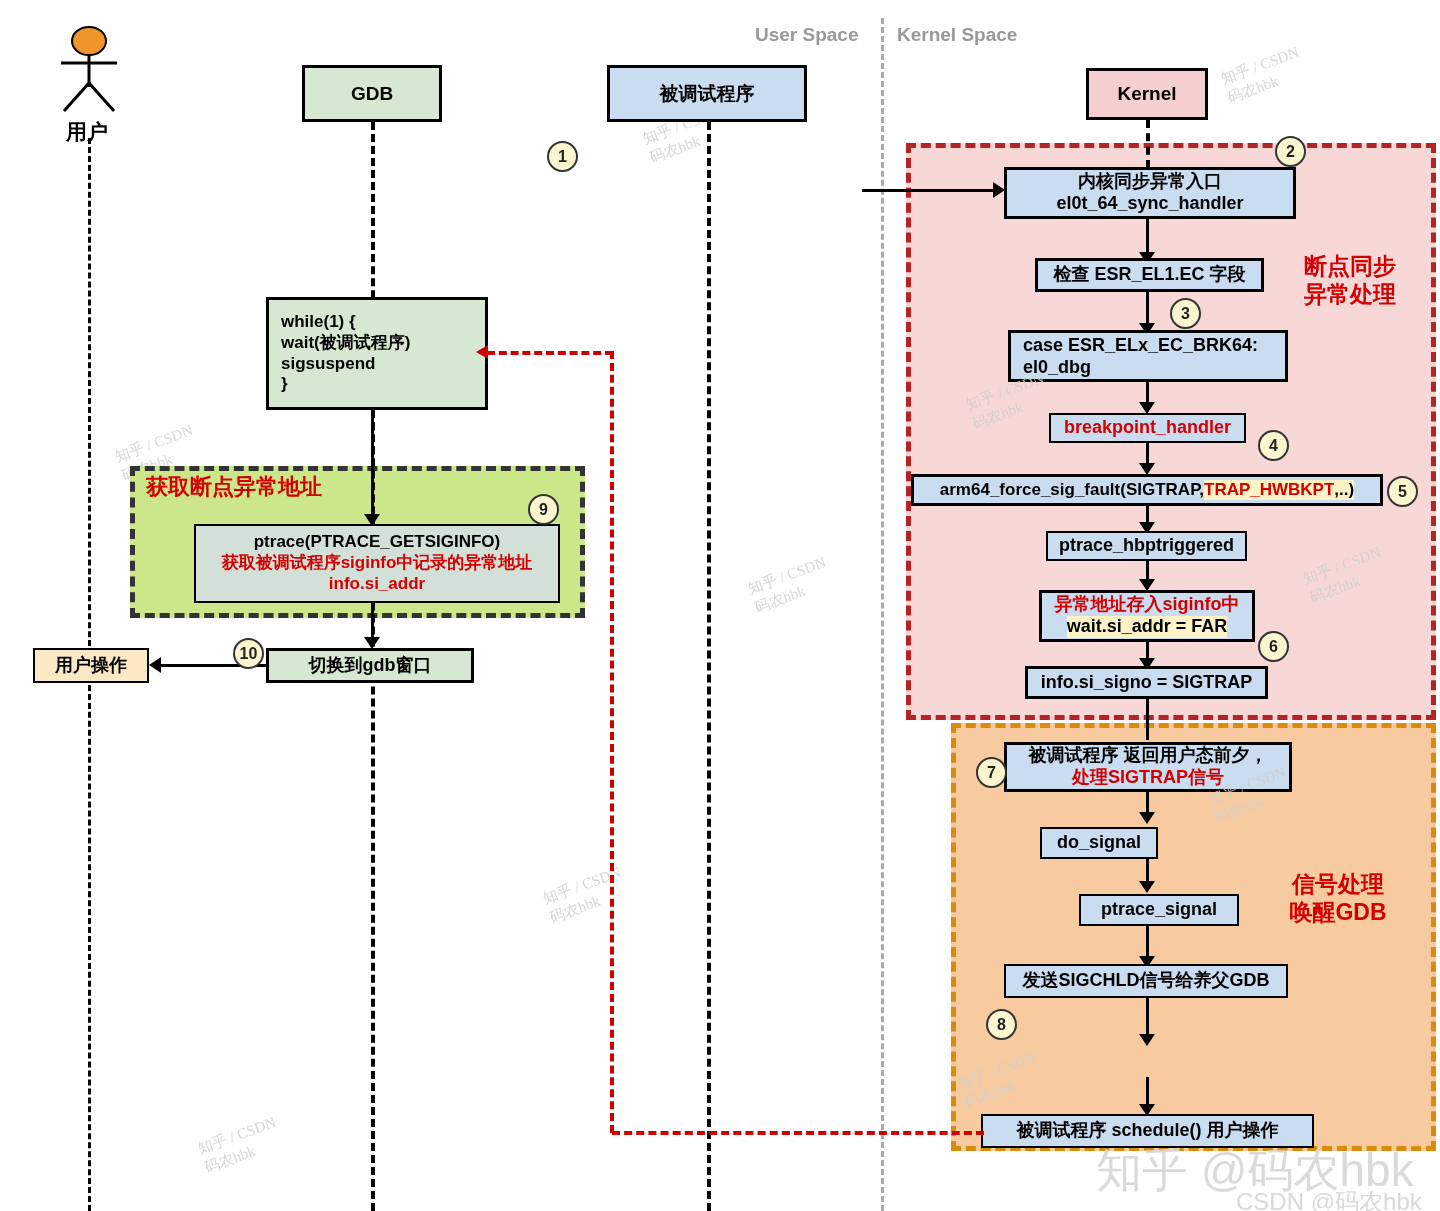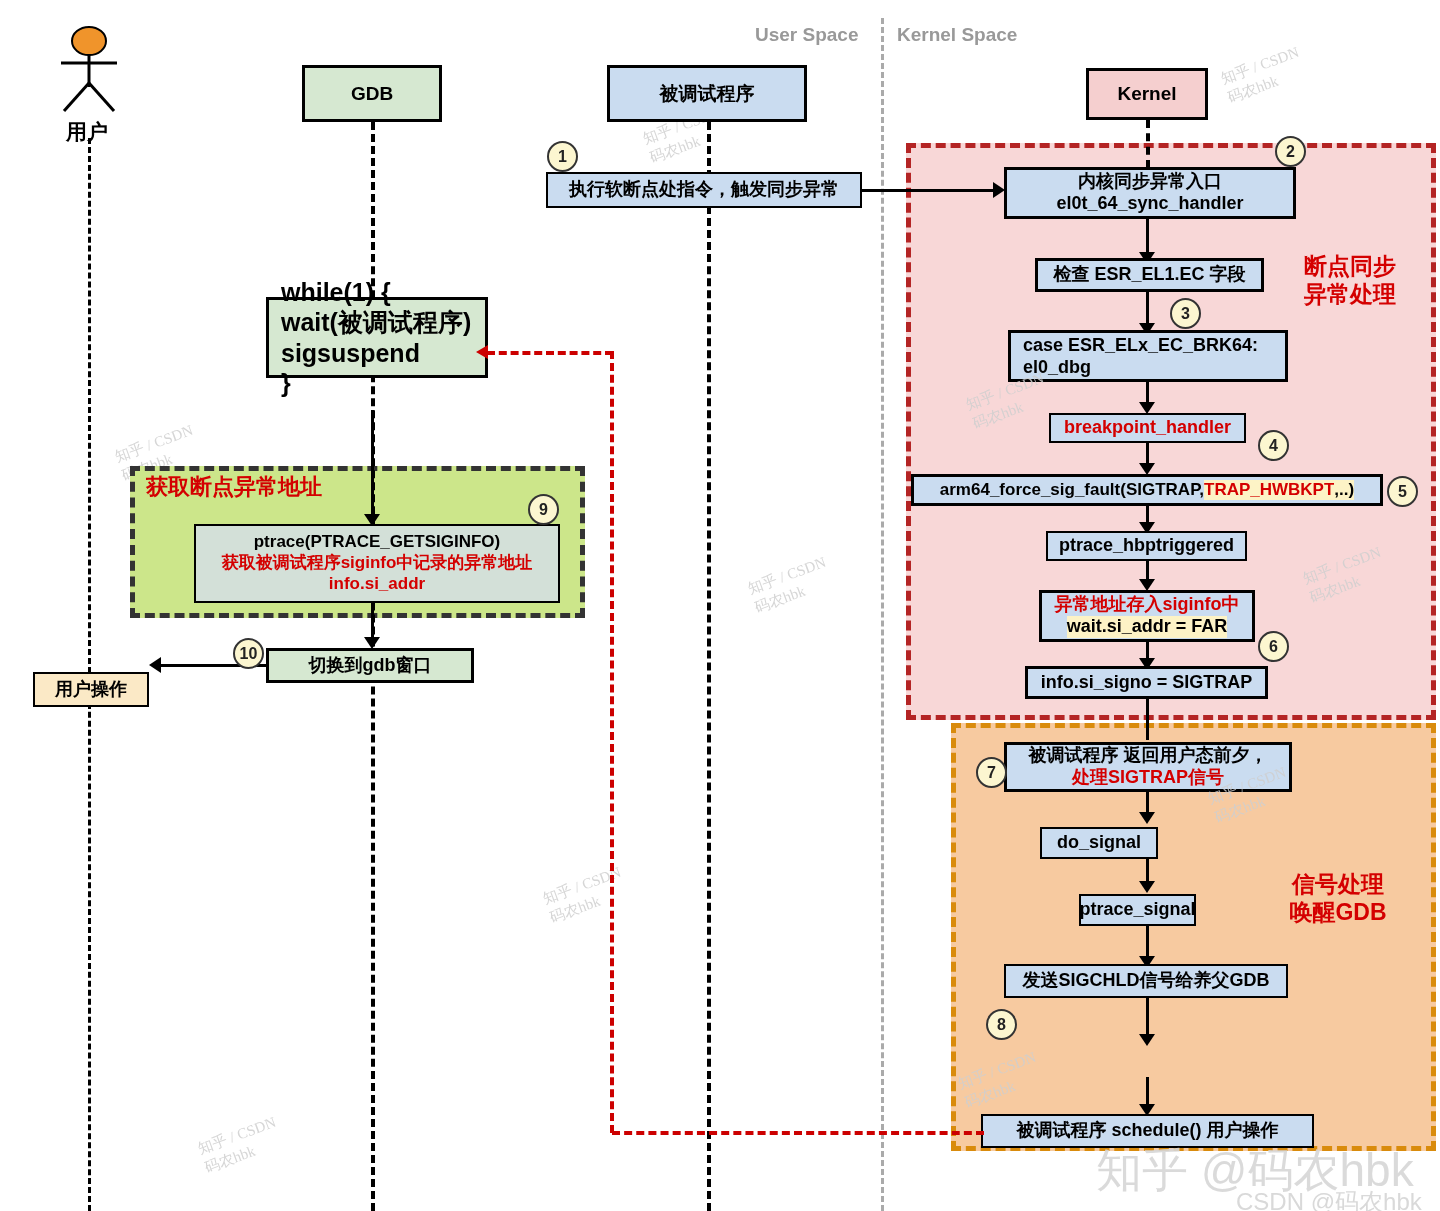--- a/index.html
+++ b/index.html
@@ -176,21 +176,20 @@
     <line x1="41" y1="58" x2="16" y2="86" stroke="#000" stroke-width="3"></line>
     <line x1="41" y1="58" x2="66" y2="86" stroke="#000" stroke-width="3"></line>
   </svg>
   <div class="actor-label" style="left:66px; top:118px;">用户</div>
 
   <div class="box box-head b-green" style="left:302px; top:65px; width:140px; height:57px;">GDB</div>
   <div class="box box-head b-blue" style="left:607px; top:65px; width:200px; height:57px;">被调试程序</div>
   <div class="box box-head b-pink" style="left:1086px; top:68px; width:122px; height:52px;">Kernel</div>
 
   <div class="step" style="left:547px; top:141px;">1</div>
-  <div class="box box-node b-blue" style="left:546px; top:172px; width:316px; height:36px;">执行软断点处指令，触发同步异常</div>
 
   <div class="h-line" style="left:862px; top:189px; width:132px;"></div>
   <div class="arrowhead-right" style="left:993px; top:182px;"></div>
 
   <div class="step" style="left:1275px; top:136px;">2</div>
 
   <div class="box box-node thick b-blue" style="left:1004px; top:167px; width:292px; height:52px; flex-direction:column;">
     <span>内核同步异常入口</span>
     <span>el0t_64_sync_handler</span>
   </div>
@@ -254,21 +253,21 @@
   </div>
 
   <div class="v-line" style="left:1146px; top:792px; height:24px;"></div>
   <div class="arrowhead-down" style="left:1139px; top:812px;"></div>
 
   <div class="box box-node b-blue" style="left:1040px; top:827px; width:118px; height:32px;">do_signal</div>
 
   <div class="v-line" style="left:1146px; top:859px; height:26px;"></div>
   <div class="arrowhead-down" style="left:1139px; top:881px;"></div>
 
-  <div class="box box-node b-blue" style="left:1079px; top:894px; width:117px; height:32px;">ptrace_signal</div>
+  <div class="box box-node b-blue" style="left:1079px; top:894px; width:160px; height:32px;">ptrace_signal</div>
 
   <div class="v-line" style="left:1146px; top:926px; height:34px;"></div>
   <div class="arrowhead-down" style="left:1139px; top:956px;"></div>
 
   <div class="box box-node b-blue" style="left:1004px; top:964px; width:284px; height:34px;">发送SIGCHLD信号给养父GDB</div>
 
   <div class="v-line" style="left:1146px; top:998px; height:40px;"></div>
   <div class="arrowhead-down" style="left:1139px; top:1034px;"></div>
   <div class="step" style="left:986px; top:1009px;">8</div>
 
@@ -276,21 +275,21 @@
   <div class="v-line" style="left:1146px; top:1077px; height:32px;"></div>
   <div class="arrowhead-down" style="left:1139px; top:1104px;"></div>
 
   <div class="box box-node b-blue" style="left:981px; top:1114px; width:333px; height:34px;">被调试程序 schedule() 用户操作</div>
 
   <div class="r-h" style="left:612px; top:1131px; width:372px;"></div>
   <div class="r-v" style="left:610px; top:351px; height:782px;"></div>
   <div class="r-h" style="left:487px; top:351px; width:126px;"></div>
   <div class="arrowhead-left-red" style="left:476px; top:345px;"></div>
 
-  <div class="box box-node thick b-green box-left" style="left:266px; top:297px; width:222px; height:81px; flex-direction:column; align-items:flex-start; justify-content:center; white-space:pre-line; font-size:25px;">while(1) {
+  <div class="box box-node thick b-green box-left" style="left:266px; top:297px; width:222px; height:113px; flex-direction:column; align-items:flex-start; justify-content:center; white-space:pre-line; font-size:17px;">while(1) {
     wait(被调试程序)
     sigsuspend
 }</div>
 
   <div class="v-line" style="left:371px; top:410px; height:110px;"></div>
   <div class="arrowhead-down" style="left:364px; top:514px;"></div>
 
   <div class="step" style="left:528px; top:494px;">9</div>
 
   <div class="box box-node b-greyg" style="left:194px; top:524px; width:366px; height:79px; flex-direction:column; font-size:17px;">
@@ -302,18 +301,18 @@
   <div class="v-line" style="left:371px; top:603px; height:40px;"></div>
   <div class="arrowhead-down" style="left:364px; top:637px;"></div>
 
   <div class="box box-node thick b-green" style="left:266px; top:648px; width:208px; height:35px;">切换到gdb窗口</div>
 
   <div class="step" style="left:233px; top:638px;">10</div>
 
   <div class="h-line" style="left:160px; top:664px; width:106px;"></div>
   <div class="arrowhead-left" style="left:149px; top:657px;"></div>
 
-  <div class="box box-node b-cream" style="left:33px; top:672px; width:116px; height:35px;">用户操作</div>
+  <div class="box box-node b-cream" style="left:33px; top:648px; width:116px; height:35px;">用户操作</div>
 
   <div class="wm-big" style="left:1096px; top:1140px;">知乎 @码农hbk</div>
   <div class="wm-sub" style="left:1236px; top:1186px;">CSDN @码农hbk</div>
 
 </div>
 
 </body></html>

